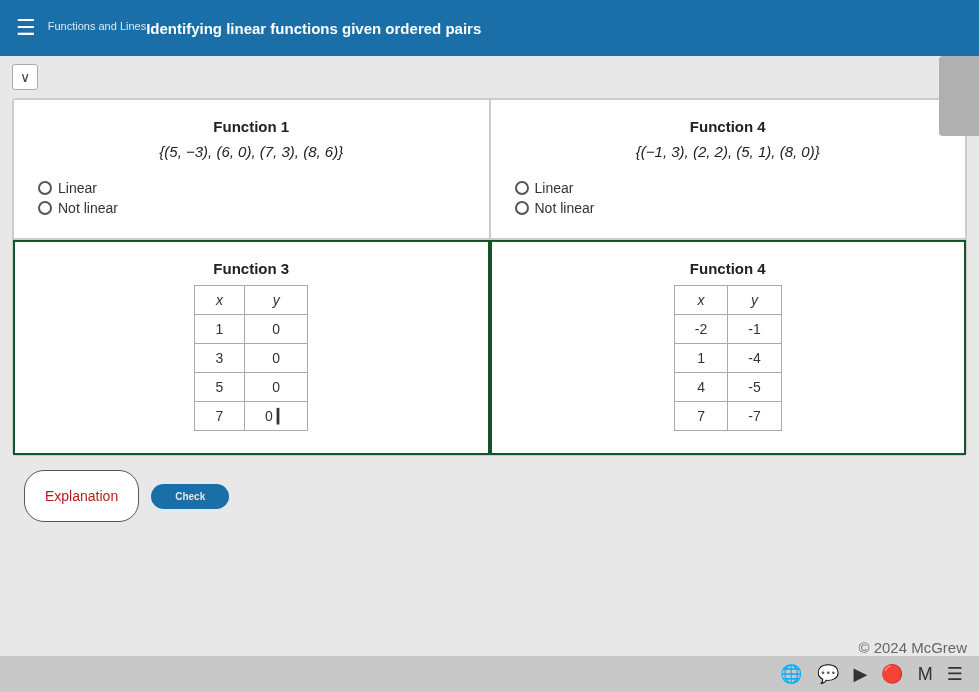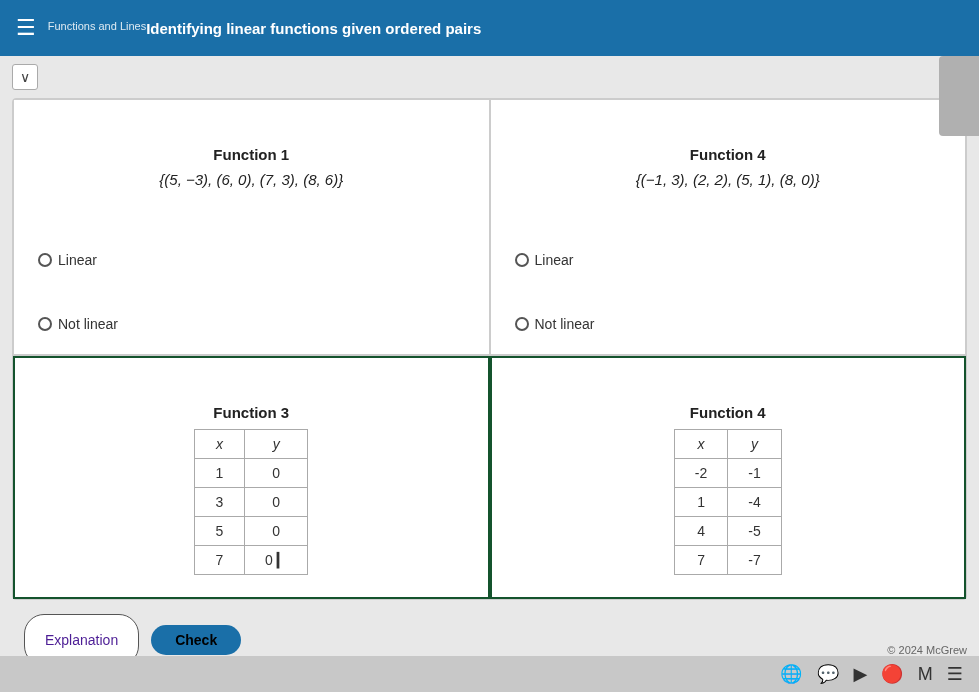--- a/index.html
+++ b/index.html
@@ -65,21 +65,20 @@
       padding: 18px 24px 22px 24px;
       border: 1px solid #ccc;
     }
 
     .function-title {
       font-size: 15px;
       font-weight: 600;
       text-align: center;
       margin-bottom: 8px;
       color: #222;
-      margin-top: 28px;
     }
 
     .function-set {
       font-size: 15px;
       text-align: center;
       margin-bottom: 20px;
       color: #222;
       font-style: italic;
     }
 
@@ -89,21 +88,20 @@
       gap: 4px;
     }
 
     .radio-option {
       display: flex;
       align-items: center;
       gap: 6px;
       font-size: 14px;
       color: #333;
       cursor: pointer;
-      margin-top: 44px;
     }
 
     .radio-circle {
       width: 14px;
       height: 14px;
       border-radius: 50%;
       border: 2px solid #555;
       background: white;
       flex-shrink: 0;
       display: flex;
@@ -150,40 +148,40 @@
       padding: 14px 12px;
       align-items: center;
     }
 
     .btn-explanation {
       background: white;
       border: 1.5px solid #555;
       border-radius: 20px;
       padding: 17px 20px;
       font-size: 14px;
-      color: #4c1d95;
+      color: #b91c1c;
       cursor: pointer;
     }
 
     .btn-check {
       background: #1a6fa8;
       border: none;
       border-radius: 20px;
       padding: 7px 24px;
-      font-size: 14px;
-      color: #000000;
+      font-size: 10px;
+      color: #e5e5e5;
       cursor: pointer;
       font-weight: 600;
     }
 
     .copyright-bar {
       position: absolute;
       bottom: 36px;
       right: 12px;
-      font-size: 11px;
+      font-size: 15px;
       color: #666;
     }
 
     .taskbar {
       position: absolute;
       bottom: 0;
       left: 0;
       right: 0;
       height: 36px;
       background: #c8c8c8;

